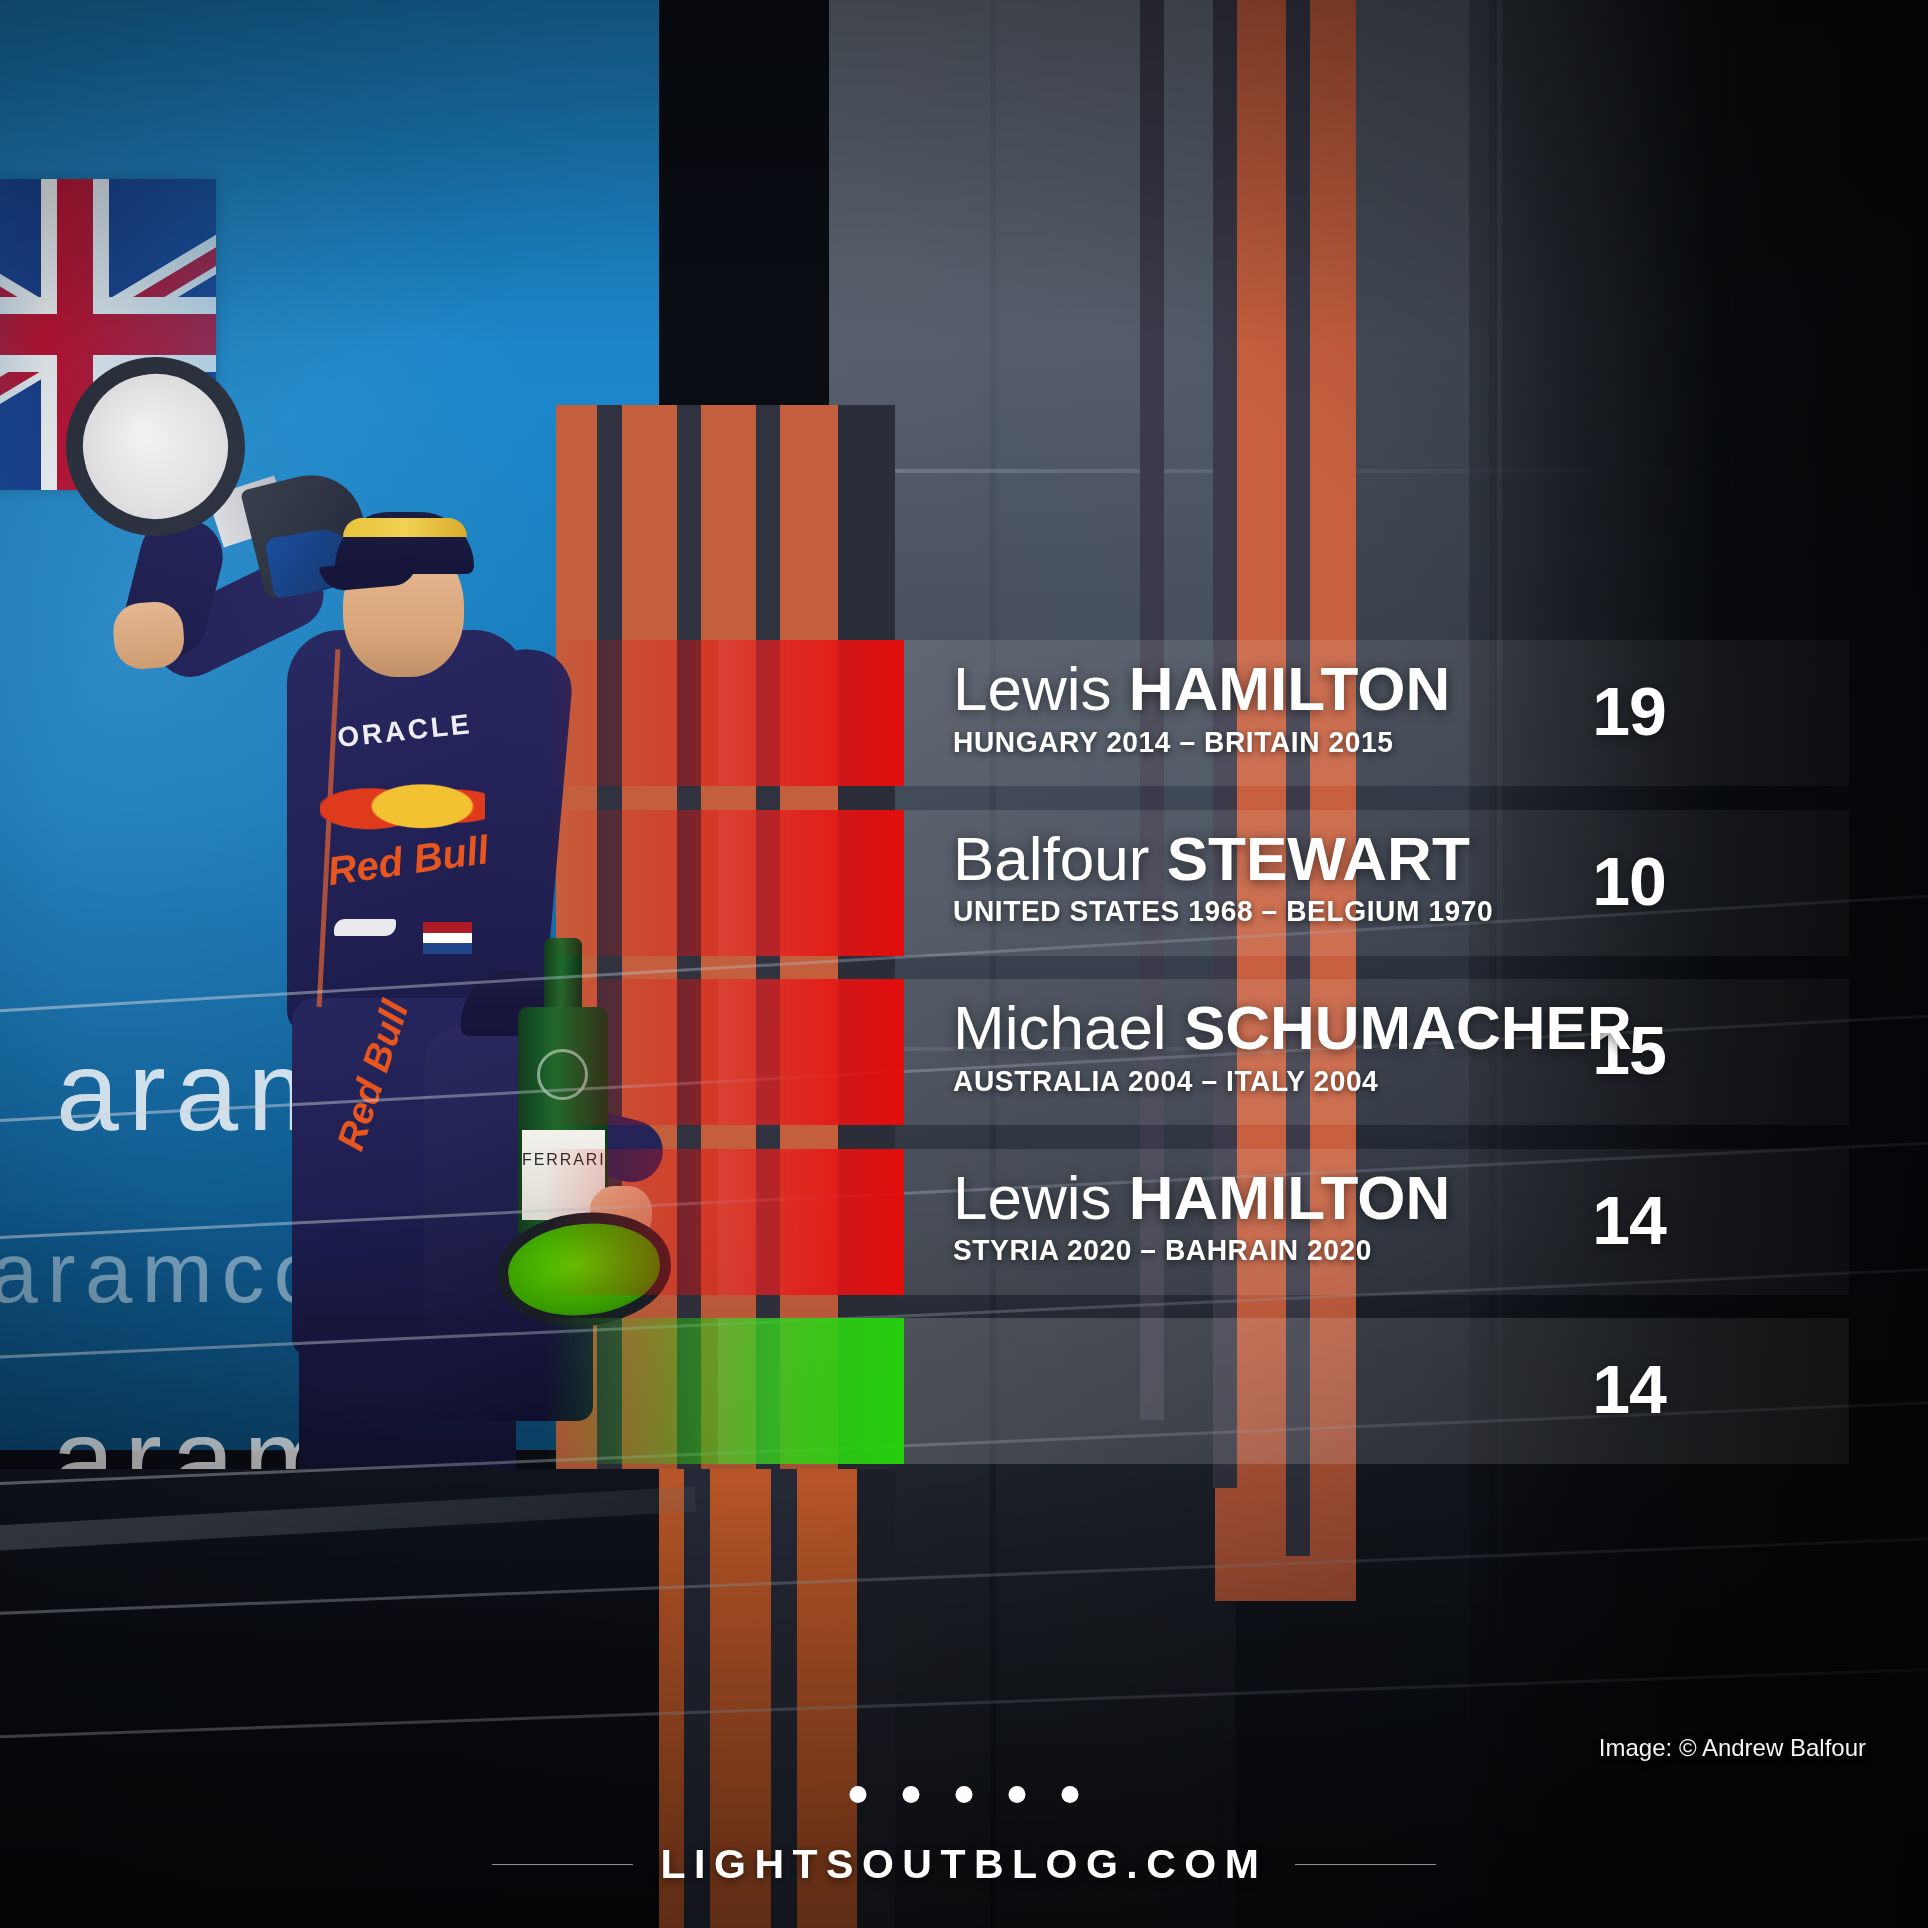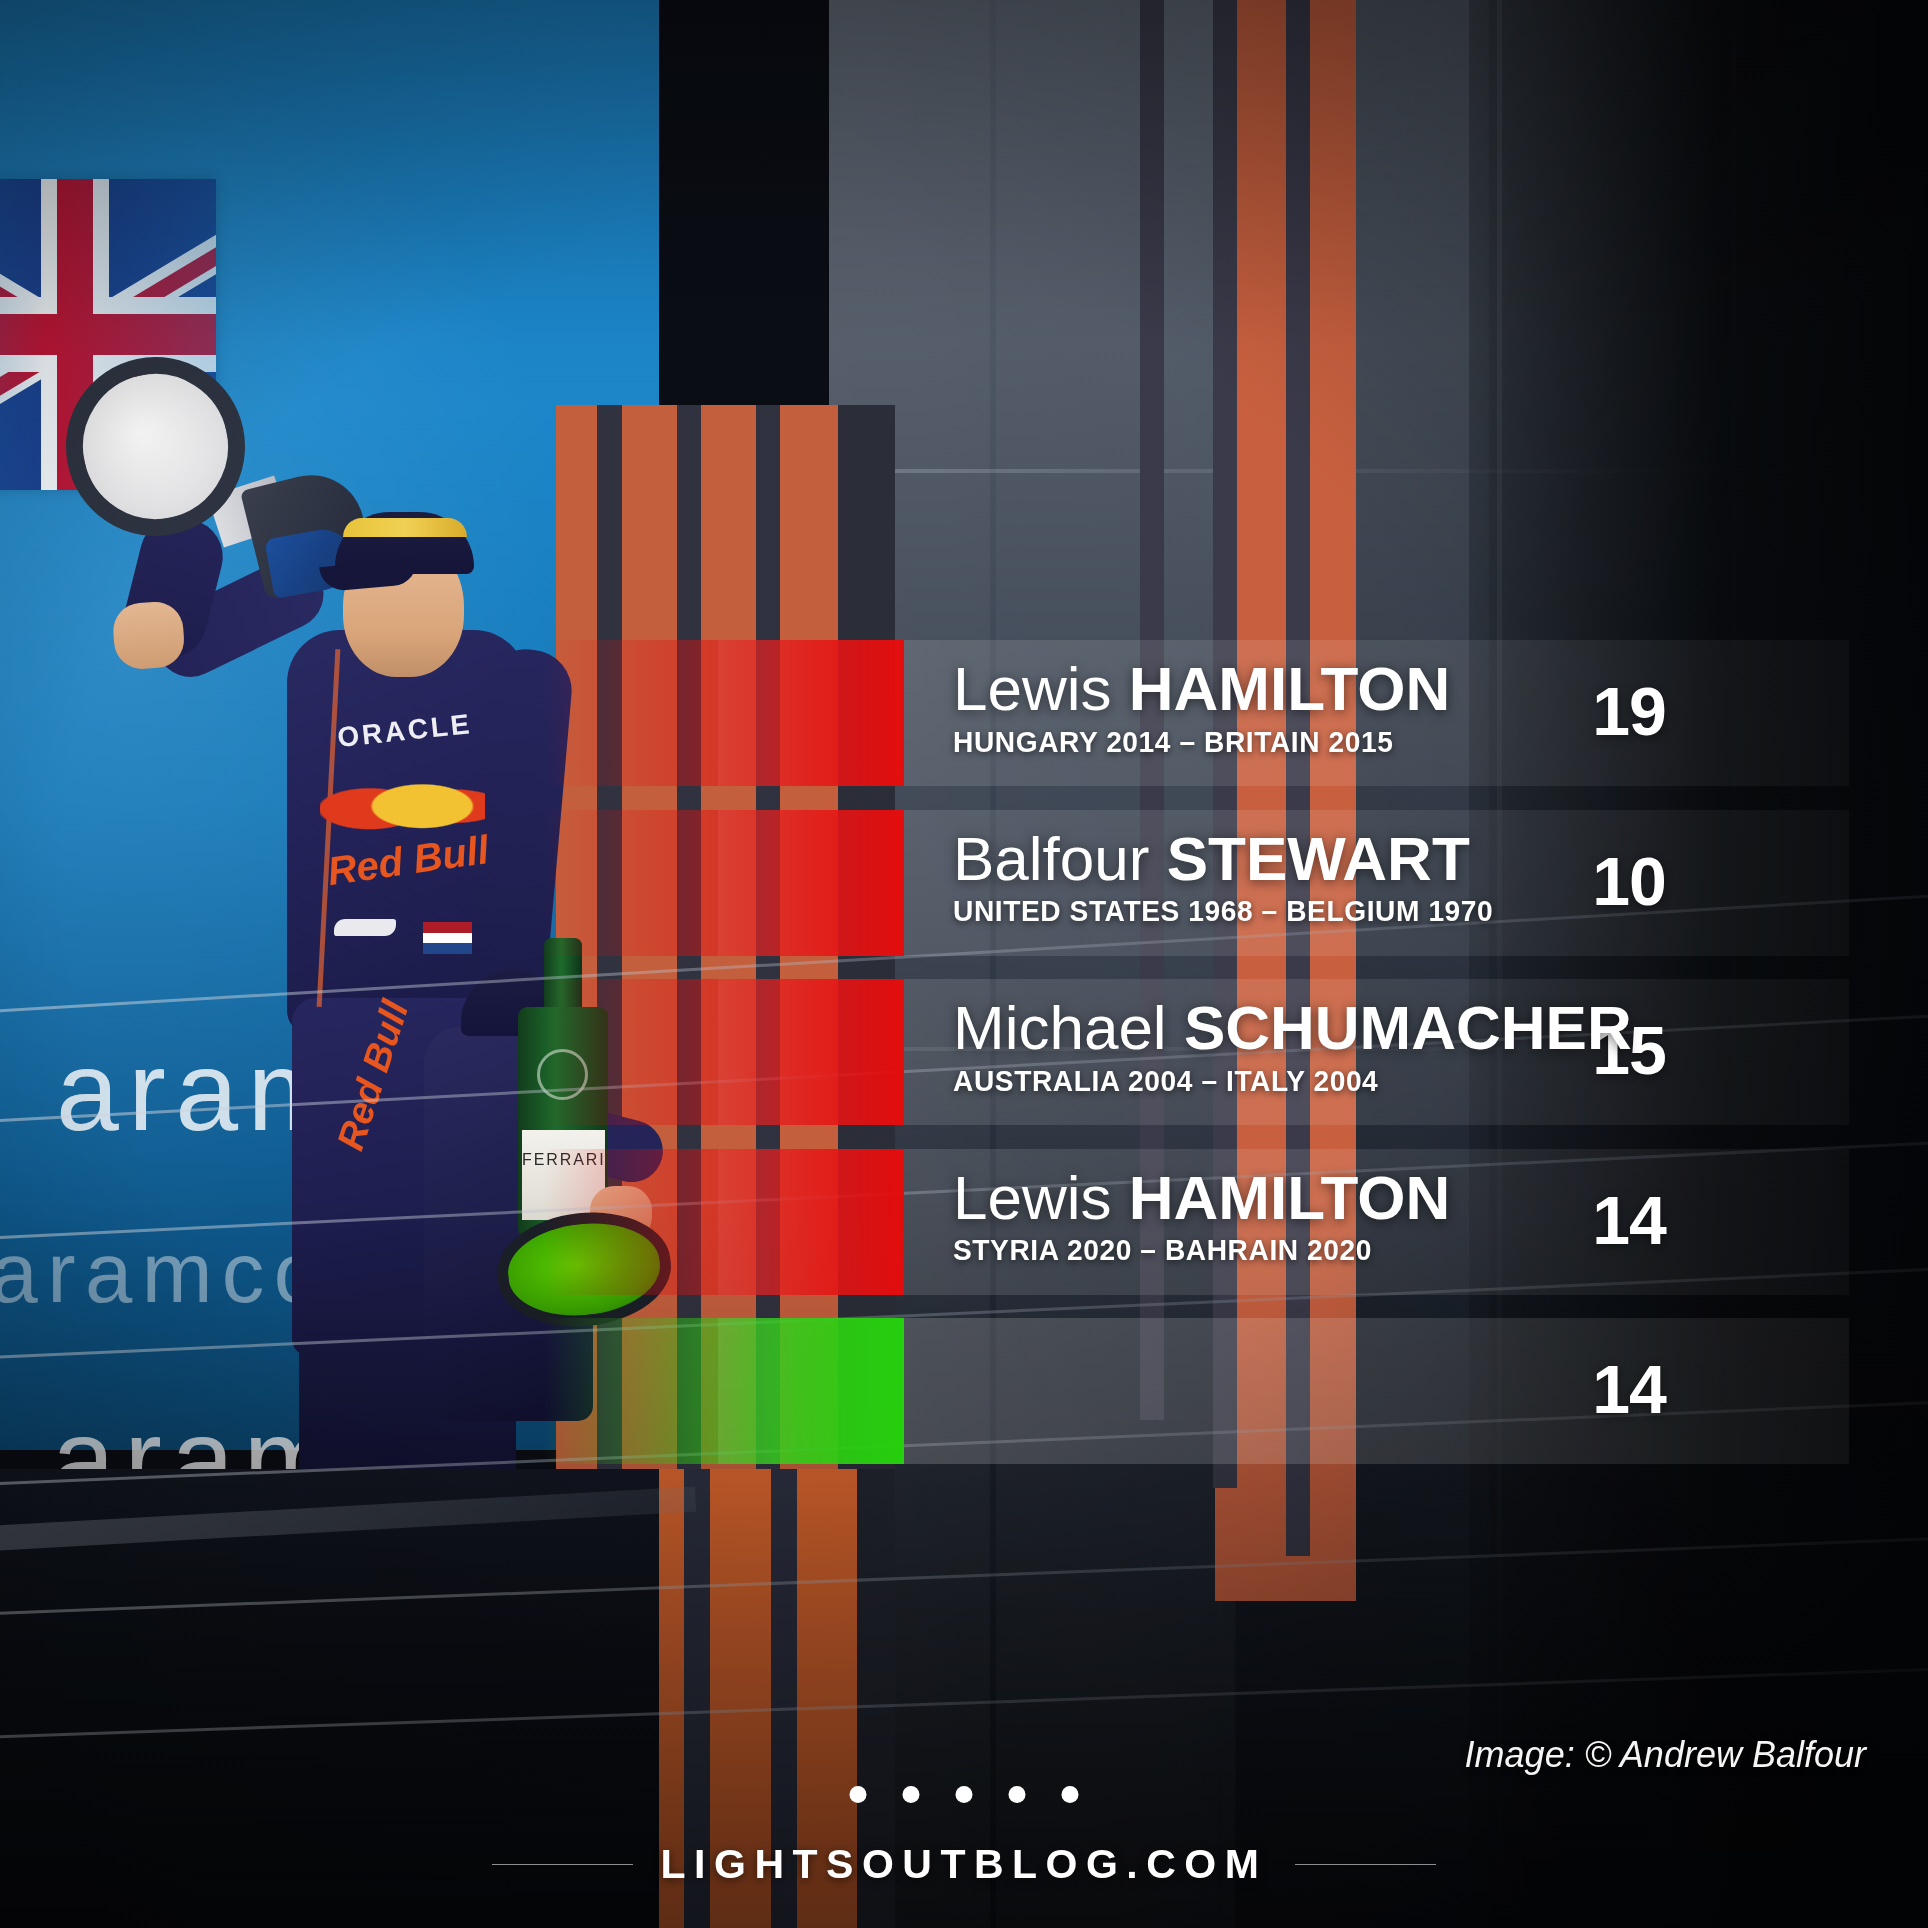--- a/index.html
+++ b/index.html
@@ -338,21 +338,21 @@
     margin-top:5.6px;
     color:#fff; font-size:29px; font-weight:700; letter-spacing:0.6px;
     white-space:nowrap; transform:scaleX(0.97); transform-origin:left center;
     text-shadow:0 1.9px 7.5px rgba(0,0,0,0.6);
   }
 
   
   .credit {
     position:absolute; right:62px; top:1734px;
     color:rgba(255,255,255,0.96);
-    font-size:36px; font-style:italic; font-weight:400;
+    font-size:24px; font-weight:400;
     text-shadow:0 1.9px 7.5px rgba(0,0,0,0.7);
   }
   .dots {
     position:absolute; left:50%; top:1786px; transform:translateX(-50%);
     display:flex; gap:36px;
   }
   .dots span { width:17px; height:17px; border-radius:50%; background:#fff; display:block; }
   .brandline {
     position:absolute; left:0; top:1841px; width:1928px;
     display:flex; align-items:center; justify-content:center; gap:28px;

